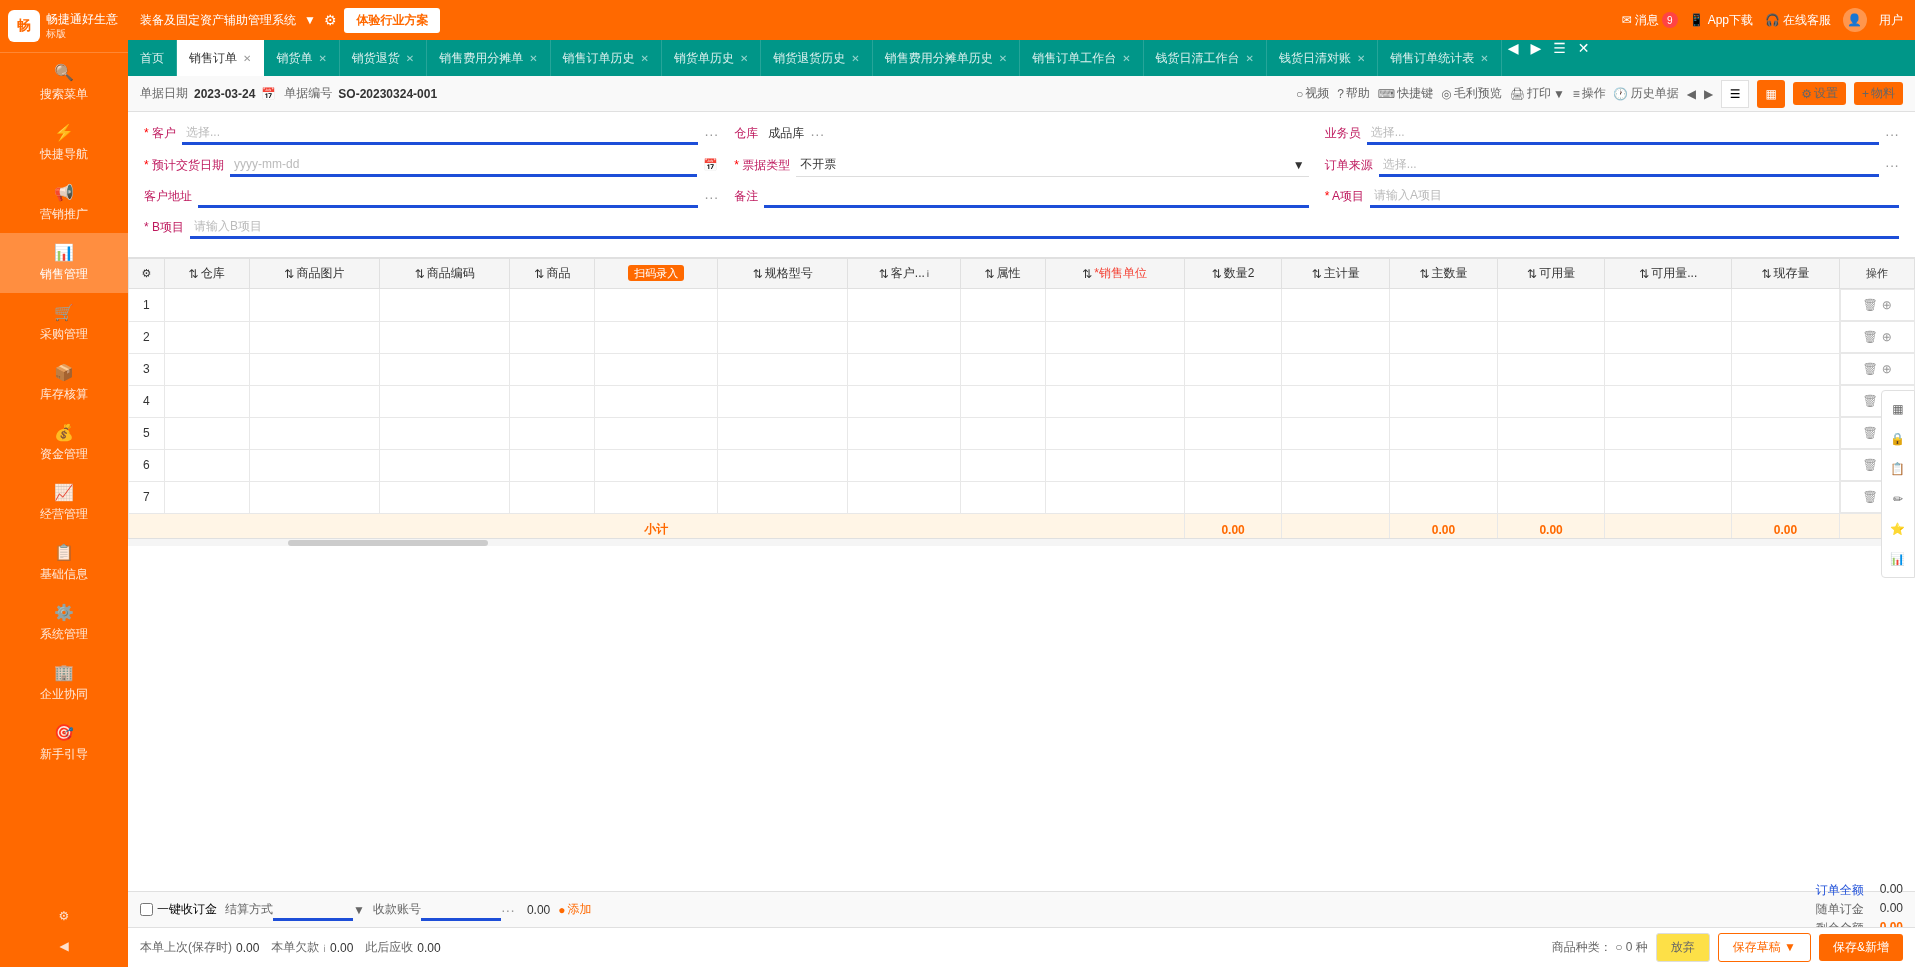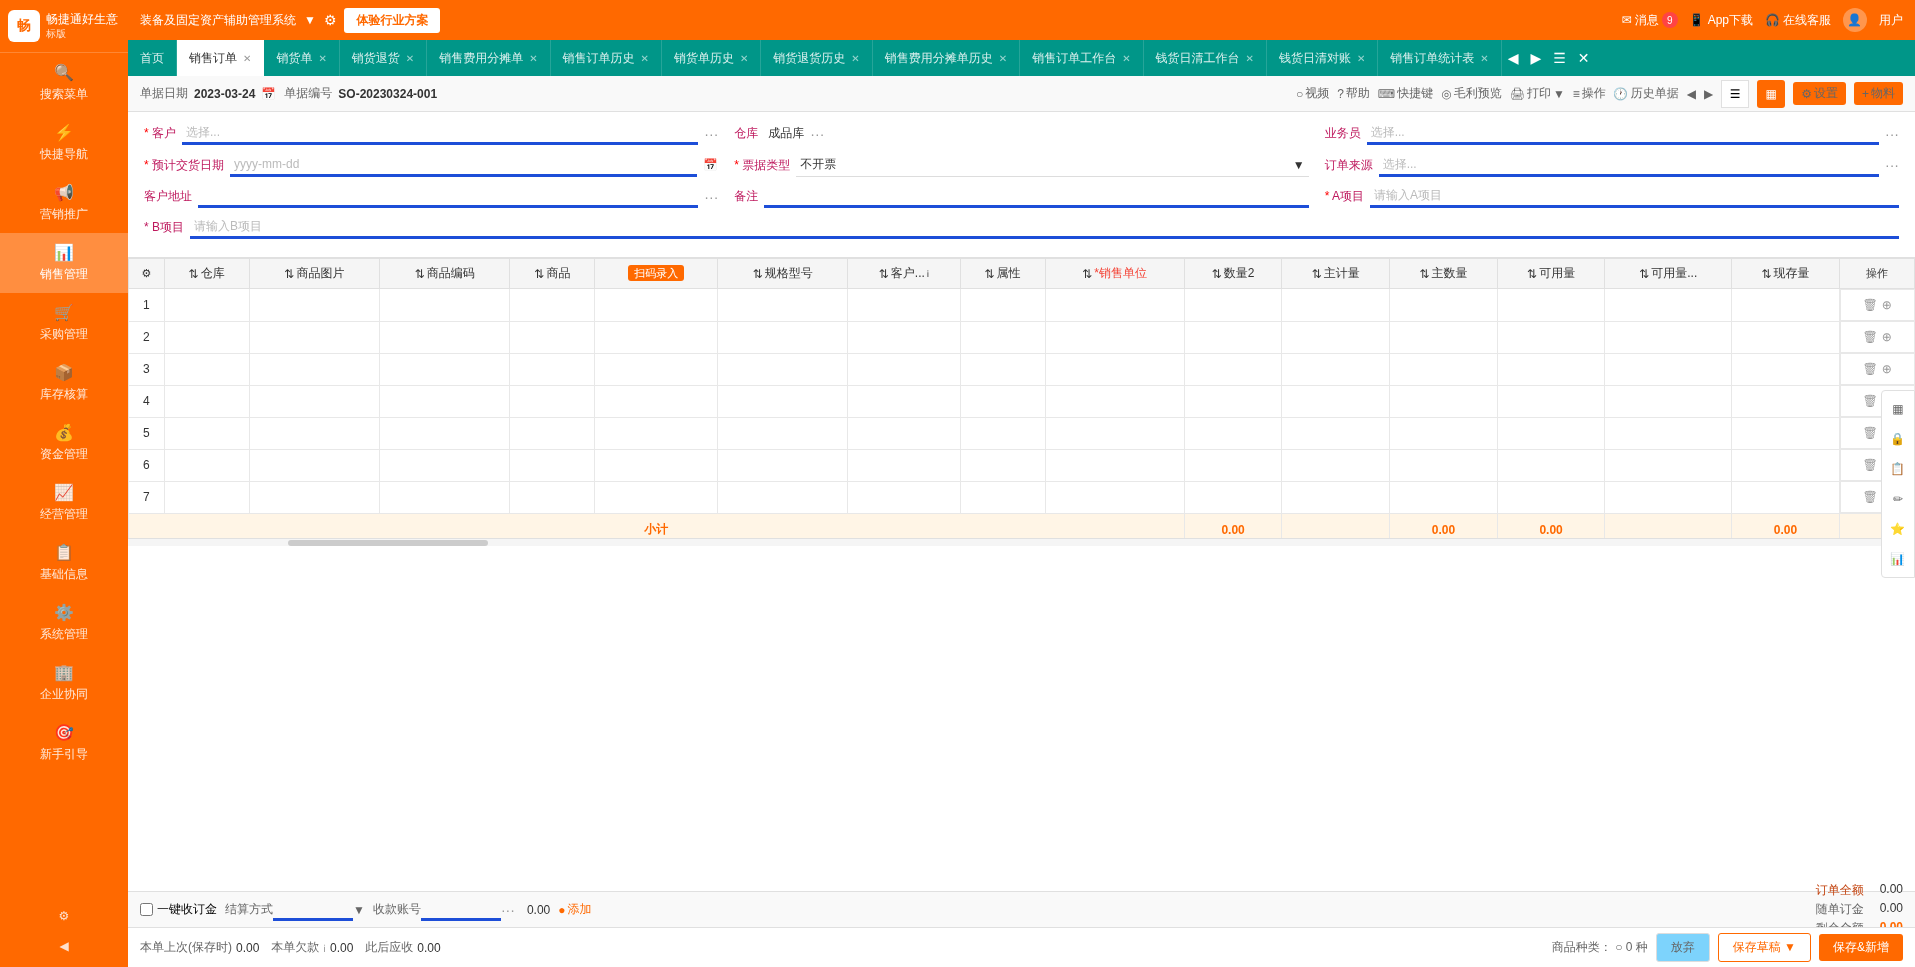--- a/index.html
+++ b/index.html
@@ -63,21 +63,21 @@
       background: white; color: #ff6900; border: none;
       padding: 4px 12px; border-radius: 3px; cursor: pointer;
       font-size: 12px; font-weight: bold;
     }
     #topbar .topbar-right { display: flex; align-items: center; gap: 12px; color: white; font-size: 12px; }
     #topbar .topbar-right span { cursor: pointer; display: flex; align-items: center; gap: 3px; }
 
     
     #tabbar {
       background: #009688; height: 36px;
-      display: flex; align-items: center; overflow: hidden;
+      display: flex; overflow: hidden;
       flex-shrink: 0;
     }
     #tabbar .tab {
       padding: 0 12px; height: 36px; display: flex; align-items: center;
       color: rgba(255,255,255,0.85); cursor: pointer; white-space: nowrap;
       font-size: 12px; border-right: 1px solid rgba(255,255,255,0.15);
       gap: 4px;
     }
     #tabbar .tab.active { background: white; color: #333; }
     #tabbar .tab .close-x { font-size: 10px; color: rgba(255,255,255,0.6); margin-left: 2px; }
@@ -162,21 +162,21 @@
     
     #bottombar {
       height: 40px; background: white; border-top: 1px solid #e0e0e0;
       display: flex; align-items: center; padding: 0 12px; gap: 12px;
       flex-shrink: 0;
     }
     #bottombar .bottom-field { display: flex; align-items: center; gap: 4px; color: #666; }
     #bottombar .bottom-field .val { color: #333; }
     #bottombar .bottom-right { margin-left: auto; display: flex; align-items: center; gap: 8px; }
     #bottombar .bottom-right .info { color: #666; font-size: 12px; }
-    .btn-discard { background: #7dd3fc; border: 1px solid #ddd; padding: 5px 14px; cursor: pointer; border-radius: 3px; color: #666; }
+    .btn-discard { background: #fde047; border: 1px solid #ddd; padding: 5px 14px; cursor: pointer; border-radius: 3px; color: #666; }
     .btn-save-draft { background: white; border: 1px solid #ff6900; color: #ff6900; padding: 5px 14px; cursor: pointer; border-radius: 3px; }
     .btn-save-new { background: #ff6900; color: white; border: none; padding: 5px 14px; cursor: pointer; border-radius: 3px; }
 
     
     #right-icons {
       position: fixed; right: 0; top: 50%; transform: translateY(-50%);
       display: flex; flex-direction: column; gap: 2px;
       background: white; border: 1px solid #e0e0e0; border-radius: 4px 0 0 4px;
       padding: 4px 2px;
     }
@@ -766,21 +766,21 @@
         <span class="form-dots">···</span>
       </div>
       <span style="color:#333;margin-left:4px;">0.00</span>
       <span class="add-btn">
         <span style="color:#ff6900;">●</span>
         <span>添加</span>
       </span>
       <div class="foot-right" style="margin-left:auto;">
         <div style="display:flex;flex-direction:column;gap:2px;align-items:flex-end;">
           <div style="display:flex;gap:16px;">
-            <span style="color:#c2410c;">订单全额</span>
+            <span style="color:#1d4ed8;">订单全额</span>
             <span style="color:#333;">0.00</span>
           </div>
           <div style="display:flex;gap:16px;">
             <span style="color:#666;">随单订金</span>
             <span style="color:#333;">0.00</span>
           </div>
           <div style="display:flex;gap:16px;">
             <span style="color:#666;">剩余金额</span>
             <span style="color:#ff6900;font-weight:bold;">0.00</span>
           </div>

